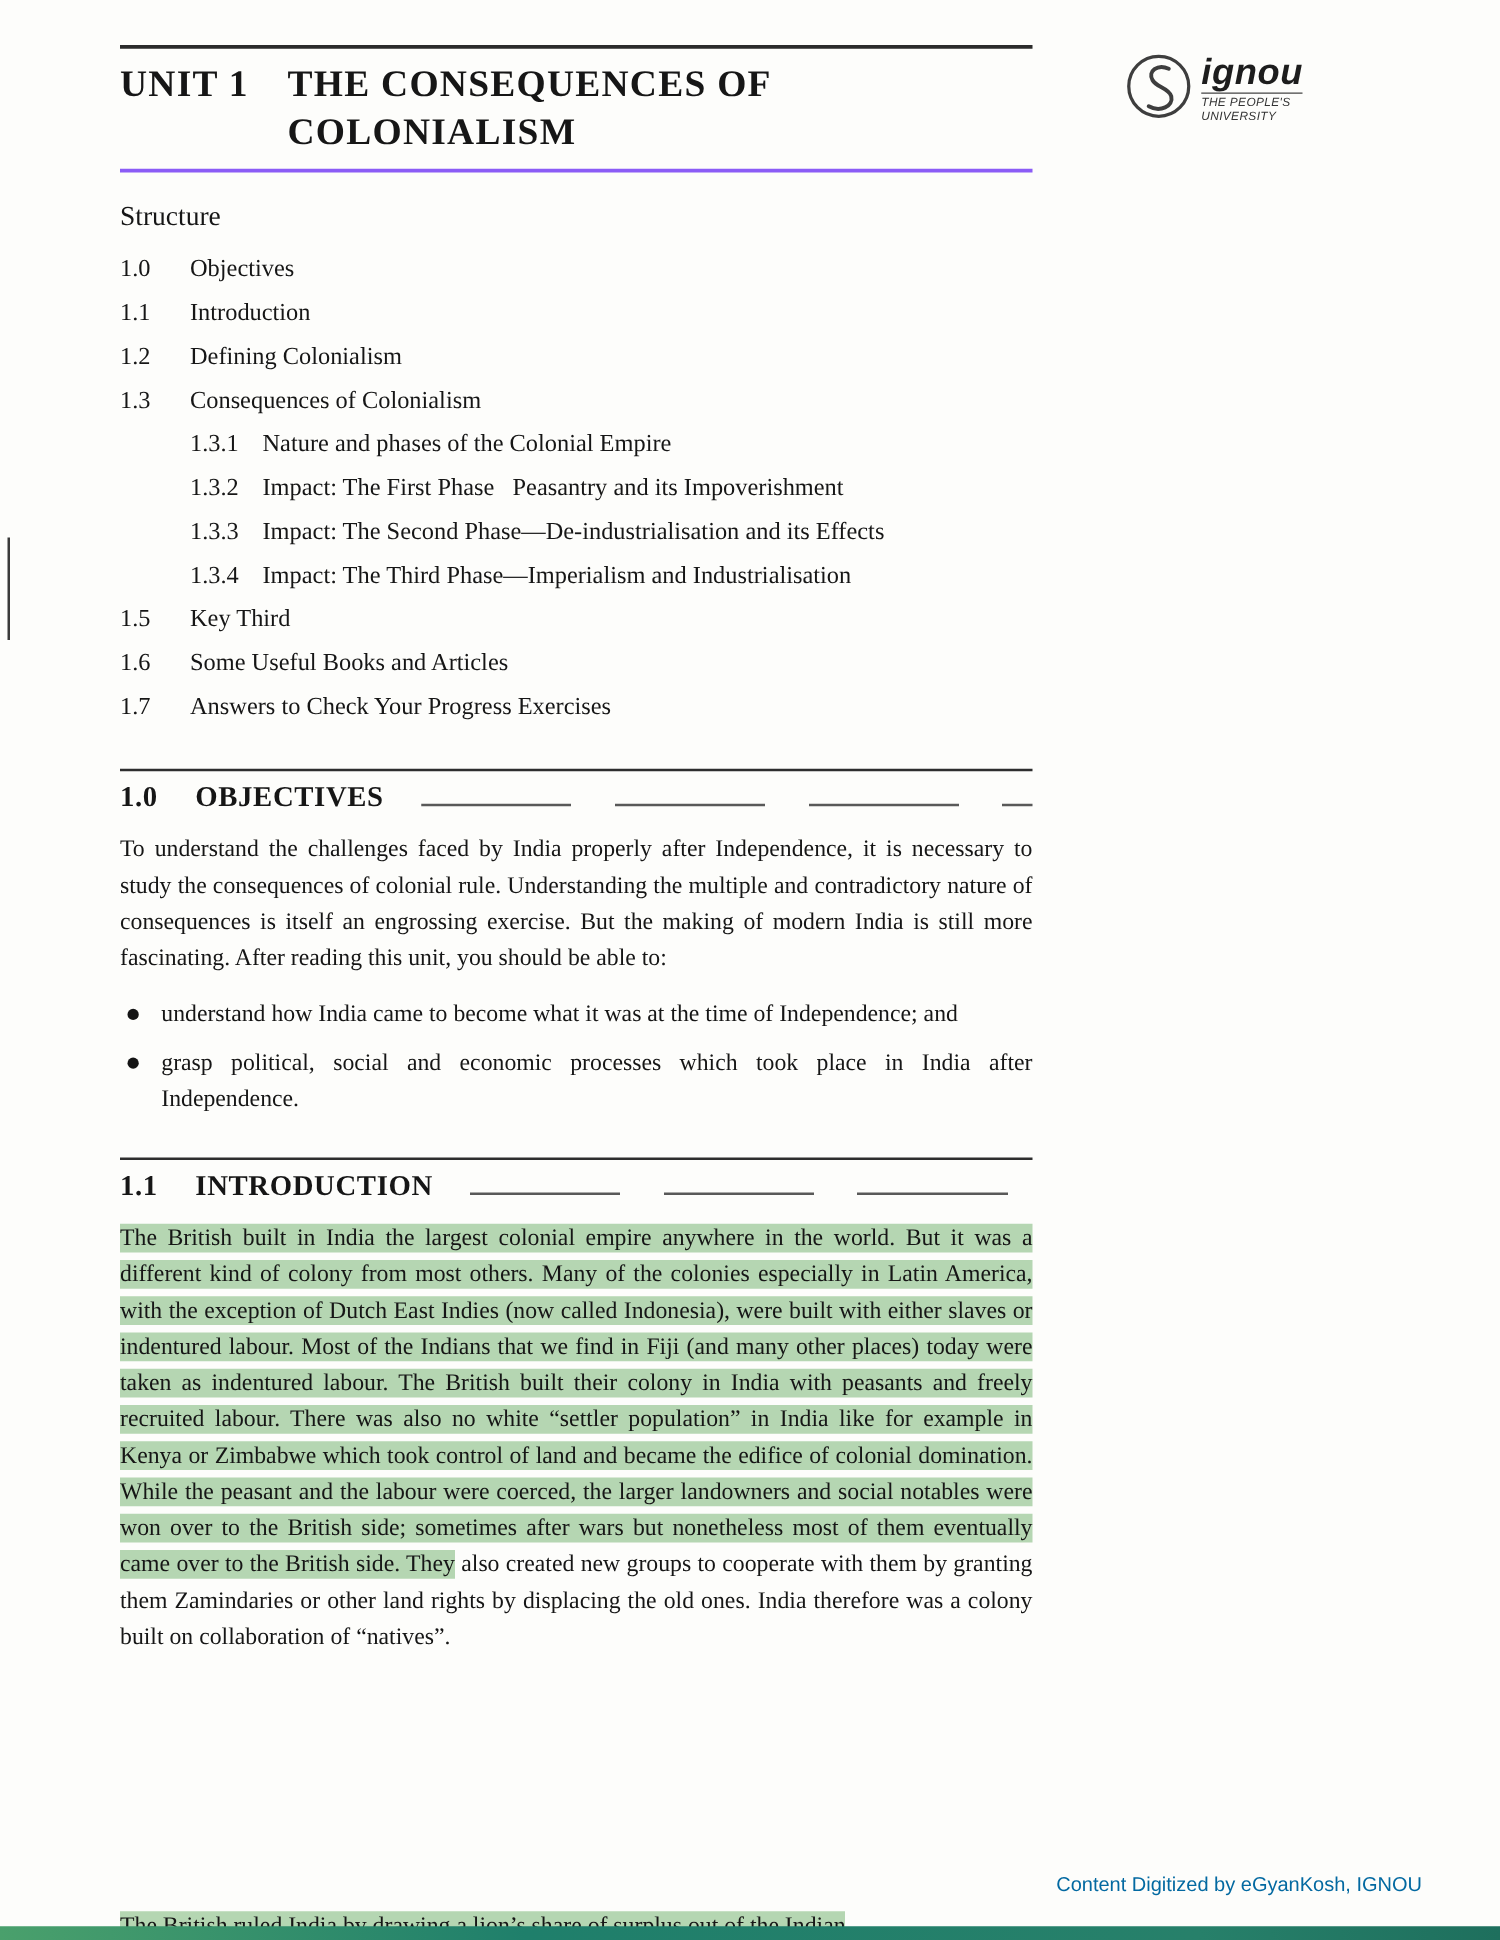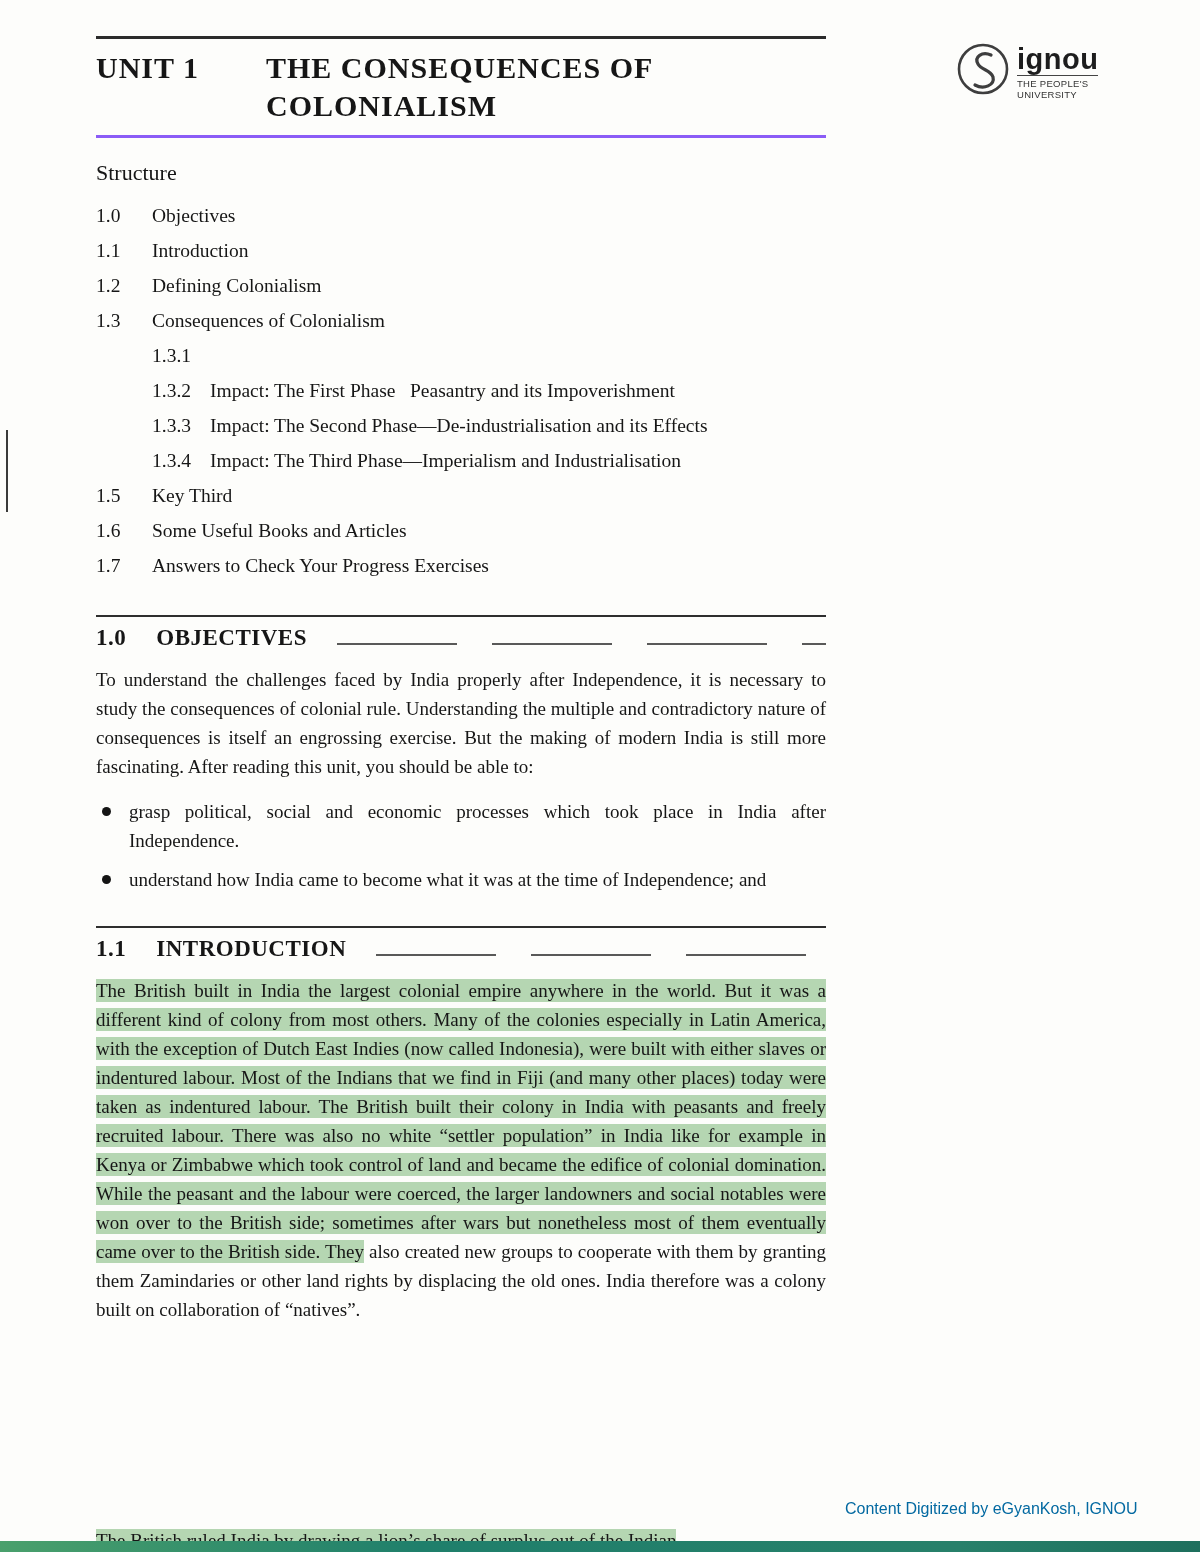--- a/index.html
+++ b/index.html
@@ -35,32 +35,32 @@
     font-weight: bold;
     letter-spacing: 1px;
     line-height: 38px;
     flex: none;
   }
   .unit-title {
     font-size: 30px;
     font-weight: bold;
     letter-spacing: 1px;
     line-height: 38px;
-    margin-left: 36px;
   }
 
   
   .logo {
     position: absolute;
-    left: 956px;
+    left: 900px;
     top: 42px;
     display: flex;
-    align-items: flex-end;
+    align-items: flex-start;
     gap: 7px;
     font-family: "Liberation Sans", "DejaVu Sans", sans-serif;
+    font-style: italic;
   }
   .logo-mark { flex: none; }
   .logo-textcol { padding-top: 2px; }
   .logo-name {
     font-size: 29px;
     font-weight: bold;
     color: #1d1d1d;
     line-height: 28px;
     letter-spacing: 0.5px;
   }
@@ -217,20 +217,21 @@
       <div class="toc-row">
         <span class="toc-num">1.2</span>
         <span class="toc-label">Defining Colonialism</span>
       </div>
       <div class="toc-row">
         <span class="toc-num">1.3</span>
         <span class="toc-label">Consequences of Colonialism</span>
       </div>
       <div class="toc-row sub">
         <span class="toc-num">1.3.1</span>
+        <span class="toc-label">Nature and phases of the Colonial Empire</span>
       </div>
       <div class="toc-row sub">
         <span class="toc-num">1.3.2</span>
         <span class="toc-label">Impact: The First Phase &nbsp; Peasantry and its Impoverishment</span>
       </div>
       <div class="toc-row sub">
         <span class="toc-num">1.3.3</span>
         <span class="toc-label">Impact: The Second Phase—De-industrialisation and its Effects</span>
       </div>
       <div class="toc-row sub">
@@ -255,25 +256,25 @@
       <span class="heading-num">1.0</span>
       <span class="heading-label">OBJECTIVES</span>
       <span class="heading-tail"></span>
     </div>
 
     <p class="body-para">To understand the challenges faced by India properly after Independence, it is necessary to study the consequences of colonial rule. Understanding the multiple and contradictory nature of consequences is itself an engrossing exercise. But the making of modern India is still more fascinating. After reading this unit, you should be able to:</p>
 
     <div class="bullet-list">
       <div class="bullet-item">
         <span class="bullet-dot"></span>
-        <span class="bullet-text">grasp political, social and economic processes which took place in India after Independence.</span>
+        <span class="bullet-text">understand how India came to become what it was at the time of Independence; and</span>
       </div>
       <div class="bullet-item">
         <span class="bullet-dot"></span>
-        <span class="bullet-text">understand how India came to become what it was at the time of Independence; and</span>
+        <span class="bullet-text">grasp political, social and economic processes which took place in India after Independence.</span>
       </div>
     </div>
 
     <div class="section-heading">
       <span class="heading-num">1.1</span>
       <span class="heading-label">INTRODUCTION</span>
       <span class="heading-tail"></span>
     </div>
 
     <p class="body-para"><span class="hl">The British built in India the largest colonial empire anywhere in the world. But it was a different kind of colony from most others. Many of the colonies especially in Latin America, with the exception of Dutch East Indies (now called Indonesia), were built with either slaves or indentured labour. Most of the Indians that we find in Fiji (and many other places) today were taken as indentured labour. The British built their colony in India with peasants and freely recruited labour. There was also no white “settler population” in India like for example in Kenya or Zimbabwe which took control of land and became the edifice of colonial domination. While the peasant and the labour were coerced, the larger landowners and social notables were won over to the British side; sometimes after wars but nonetheless most of them eventually came over to the British side. They</span><span> also created new groups to cooperate with them by granting them Zamindaries or other land rights by displacing the old ones. India therefore was a colony built on collaboration of “natives”.</span></p>

